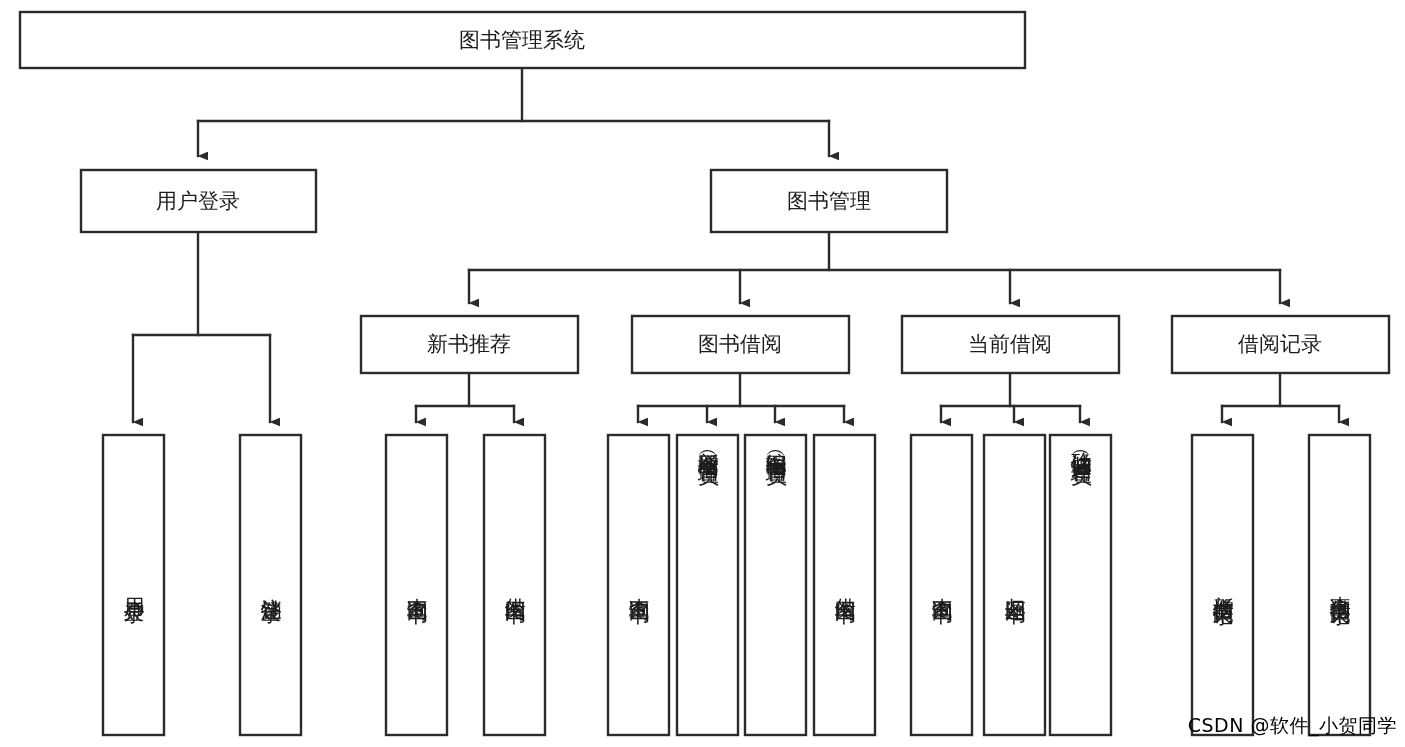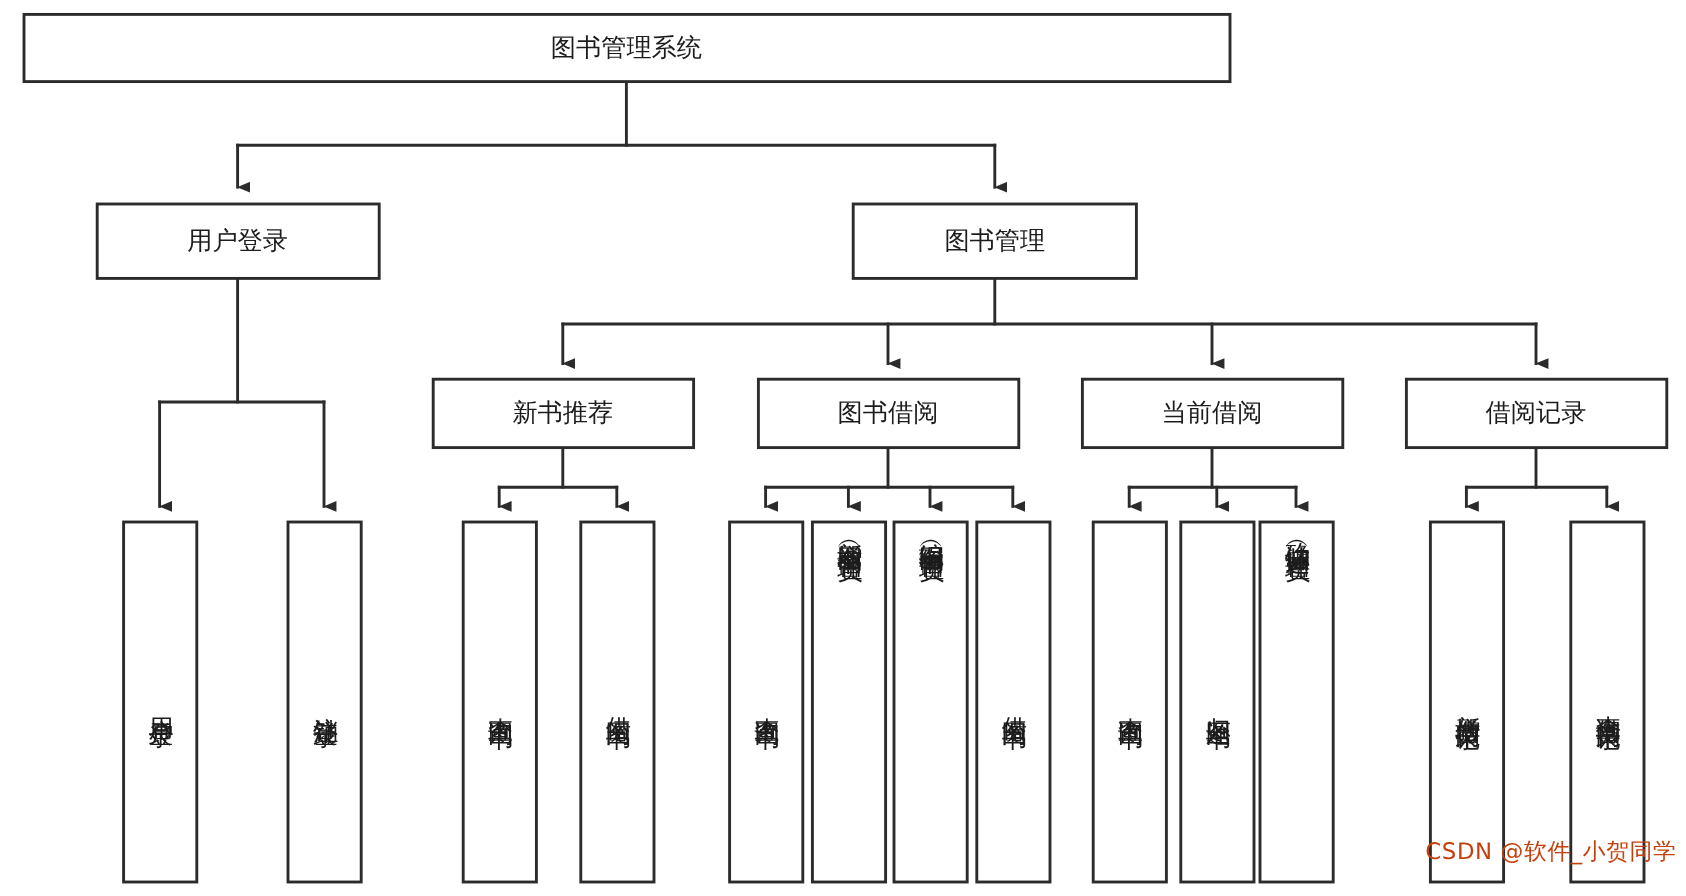--- a/index.html
+++ b/index.html
@@ -61,24 +61,24 @@
     font-family: "DejaVu Sans", "Liberation Sans", sans-serif;
     font-size: 21px;
     line-height: 1.12;
     color: #1c1c1c;
     letter-spacing: 2px;
     white-space: nowrap;
   }
   .watermark {
     position: absolute;
     right: 8px;
-    bottom: 24px;
+    bottom: 8px;
     font-family: "DejaVu Sans", "Liberation Sans", sans-serif;
     font-size: 19px;
-    color: #c2410c;
+    color: #000000;
     letter-spacing: 0.5px;
     white-space: nowrap;
     pointer-events: none;
   }
 </style>
 </head>
 <body>
 
 <div id="diagram-root">
 

